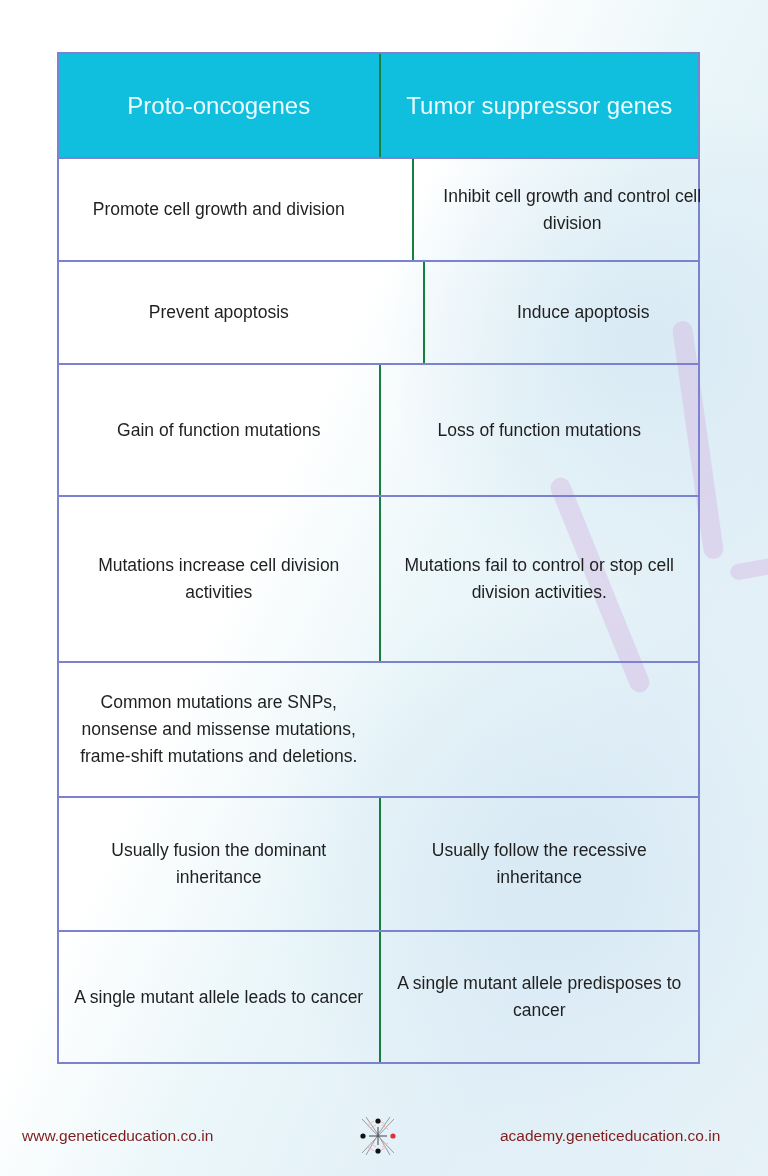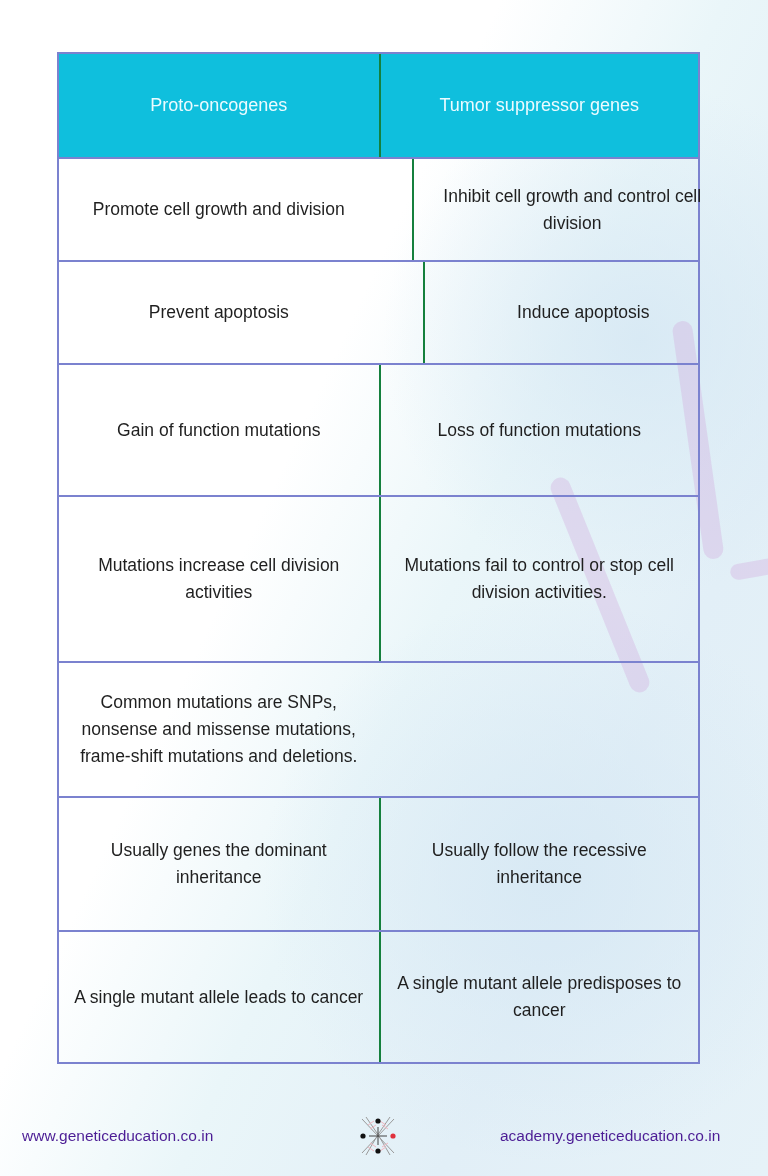--- a/index.html
+++ b/index.html
@@ -18,23 +18,23 @@
     border: 2px solid #7b82cf; box-sizing: border-box;
   }
   .row { display: flex; border-top: 2px solid #7b82cf; box-sizing: border-box; }
   .row:first-child { border-top: none; }
   .cell {
     flex: 0 0 50%; box-sizing: border-box; display: flex; align-items: center; justify-content: center;
     text-align: center; padding: 0 8px; font-size: 17.5px; line-height: 27px; color: #1f1f1f;
   }
   .cell + .cell { border-left: 2px solid #15803d; }
   .header { background: #0fbfdd; }
-  .header .cell { color: #ecfbff; font-size: 18px; }
+  .header .cell { color: #ecfbff; font-size: 24px; }
   .footer-text {
-    position: absolute; top: 1127px; font-size: 15.5px; color: #4c1d95;
+    position: absolute; top: 1127px; font-size: 15.5px; color: #7f1d1d;
   }
   .logo { position: absolute; left: 356px; top: 1115px; width: 44px; height: 42px; }
 </style>
 </head>
 <body>
 
 <div class="bg-blob" style="left:380px;top:80px;width:520px;height:520px;"></div>
 <div class="bg-blob" style="left:250px;top:600px;width:600px;height:560px;"></div>
 <div class="chromo" style="left:688px;top:320px;width:20px;height:240px;transform:rotate(-8deg);"></div>
 <div class="chromo" style="left:590px;top:470px;width:20px;height:230px;transform:rotate(-22deg);"></div>
@@ -58,21 +58,21 @@
     <div class="cell">Loss of function mutations</div>
   </div>
   <div class="row" style="height:166px;">
     <div class="cell">Mutations increase cell division activities</div>
     <div class="cell">Mutations fail to control or stop cell division activities.</div>
   </div>
   <div class="row" style="height:135px;">
     <div class="cell">Common mutations are SNPs, nonsense and missense mutations, frame-shift mutations and deletions.</div>
   </div>
   <div class="row" style="height:134px;">
-    <div class="cell">Usually genes the dominant inheritance</div>
+    <div class="cell">Usually fusion the dominant inheritance</div>
     <div class="cell">Usually follow the recessive inheritance</div>
   </div>
   <div class="row" style="height:132px;">
     <div class="cell">A single mutant allele leads to cancer</div>
     <div class="cell">A single mutant allele predisposes to cancer</div>
   </div>
 </div>
 
 <div class="footer-text" style="left:22px;">www.geneticeducation.co.in</div>
 

